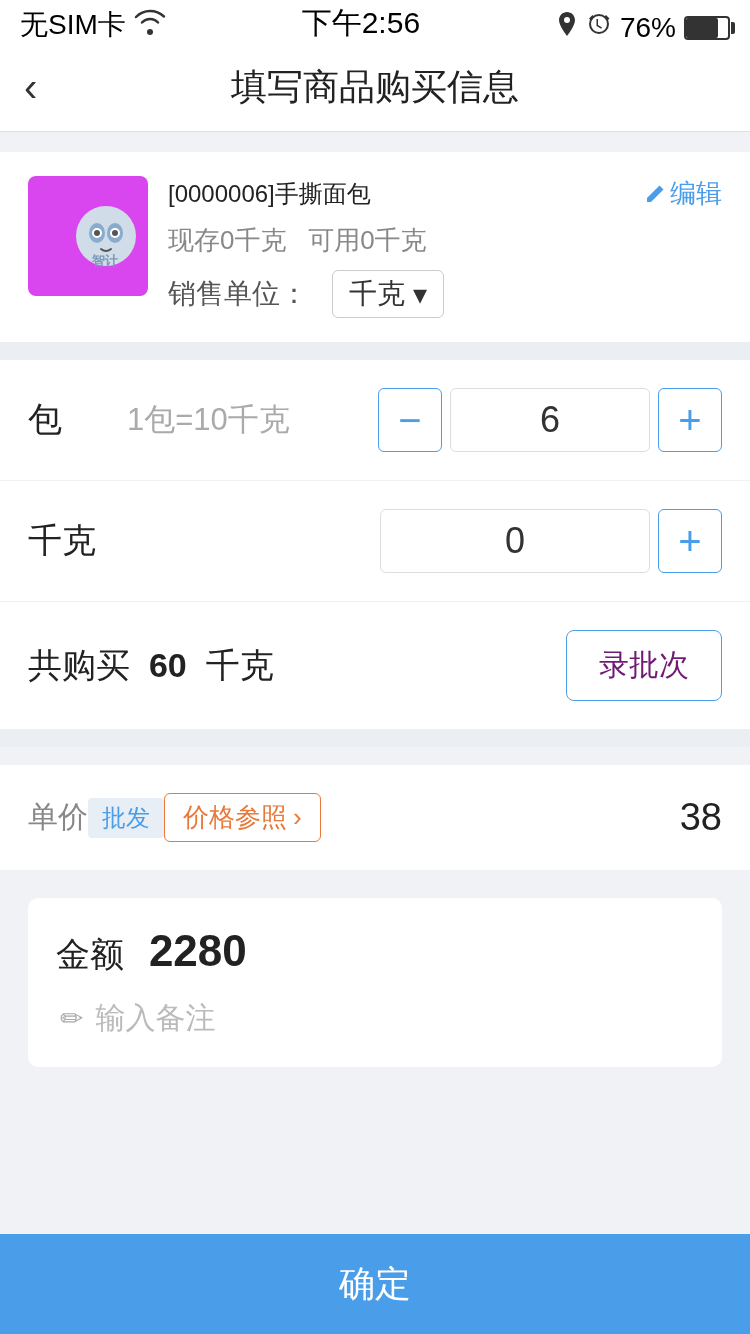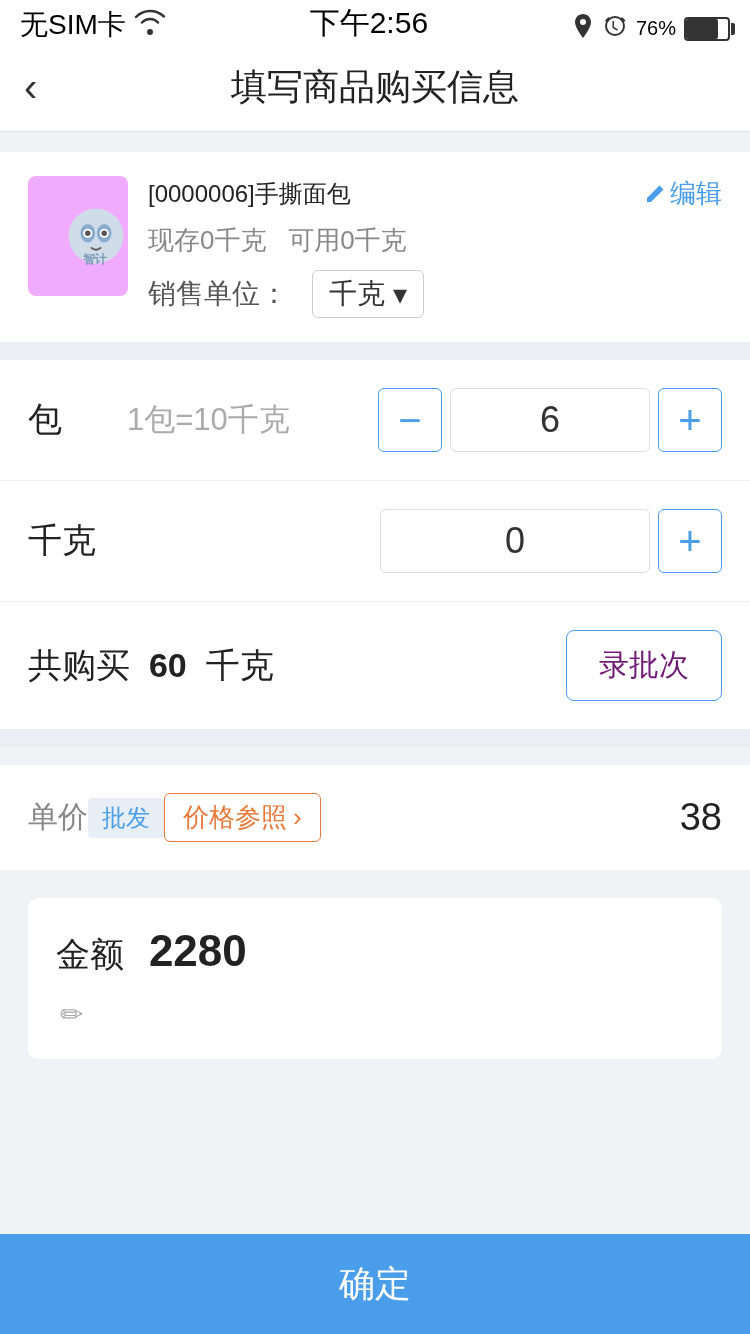--- a/index.html
+++ b/index.html
@@ -31,21 +31,21 @@
       font-size: 28px;
     }
     .status-bar-center {
       font-size: 30px;
       font-weight: 500;
     }
     .status-bar-right {
       display: flex;
       align-items: center;
       gap: 8px;
-      font-size: 20px;
+      font-size: 28px;
     }
     .battery-icon {
       display: inline-block;
       width: 46px;
       height: 24px;
       border: 2px solid #333;
       border-radius: 4px;
       position: relative;
     }
     .battery-icon::after {
@@ -93,23 +93,23 @@
     
     .product-card {
       background: #fff;
       padding: 24px 28px;
       margin-top: 20px;
       display: flex;
       align-items: flex-start;
       gap: 20px;
     }
     .product-image {
-      width: 100px;
+      width: 120px;
       height: 120px;
-      background: #f0abfc;
+      background: #d946ef;
       border-radius: 8px;
       display: flex;
       align-items: center;
       justify-content: center;
       flex-shrink: 0;
       padding-left: 36px;
     }
     .product-image svg {
       width: 70px;
       height: 70px;
@@ -486,20 +486,21 @@
 </div>
 
 <div class="amount-section">
   <div class="amount-row">
     <div>
       <span class="amount-label">金额</span>
       <span class="amount-value">2280</span>
     </div>
     <div class="remark-row">
       <span class="remark-icon">✏</span>
+      <span class="remark-text">输入备注</span>
     </div>
   </div>
 </div>
 
 <div class="empty-space"></div>
 
 <div class="confirm-bar">
   <span class="confirm-text">确定</span>
 </div>
 

